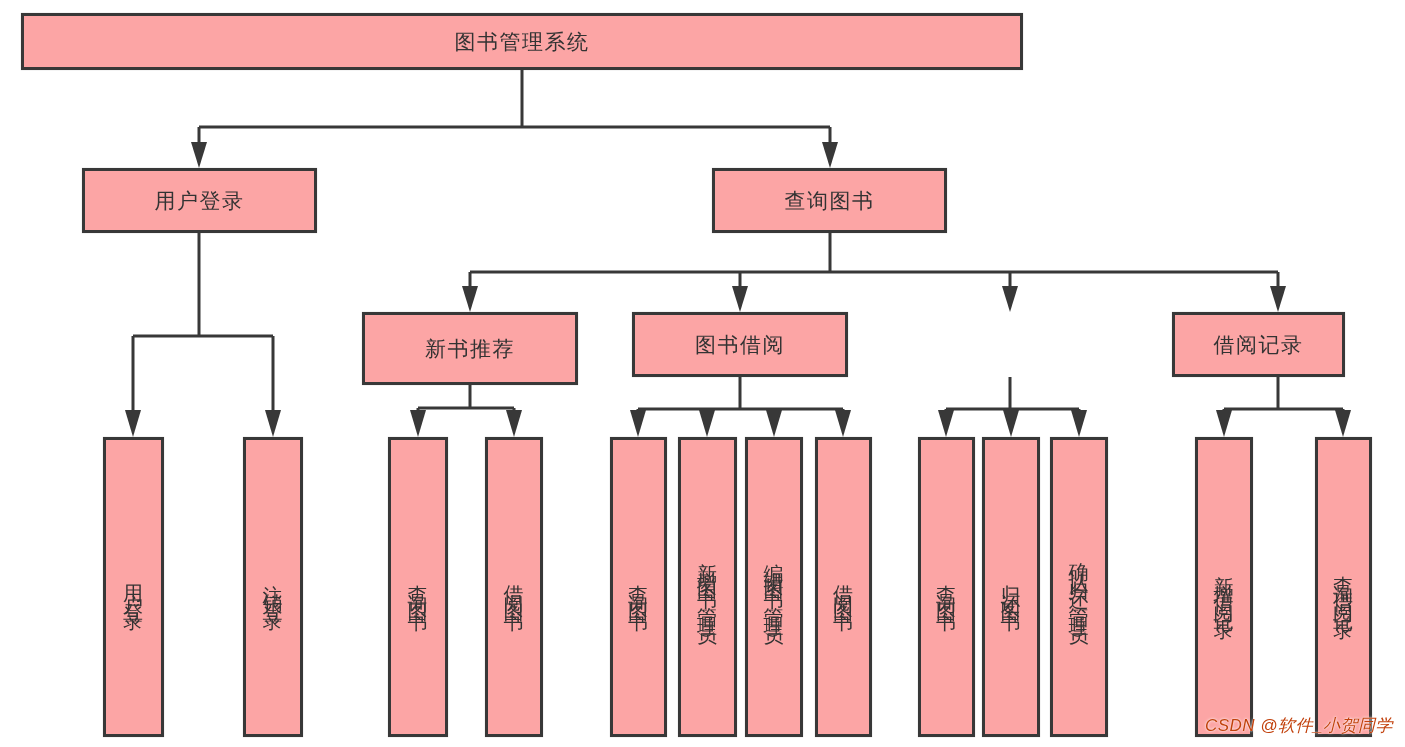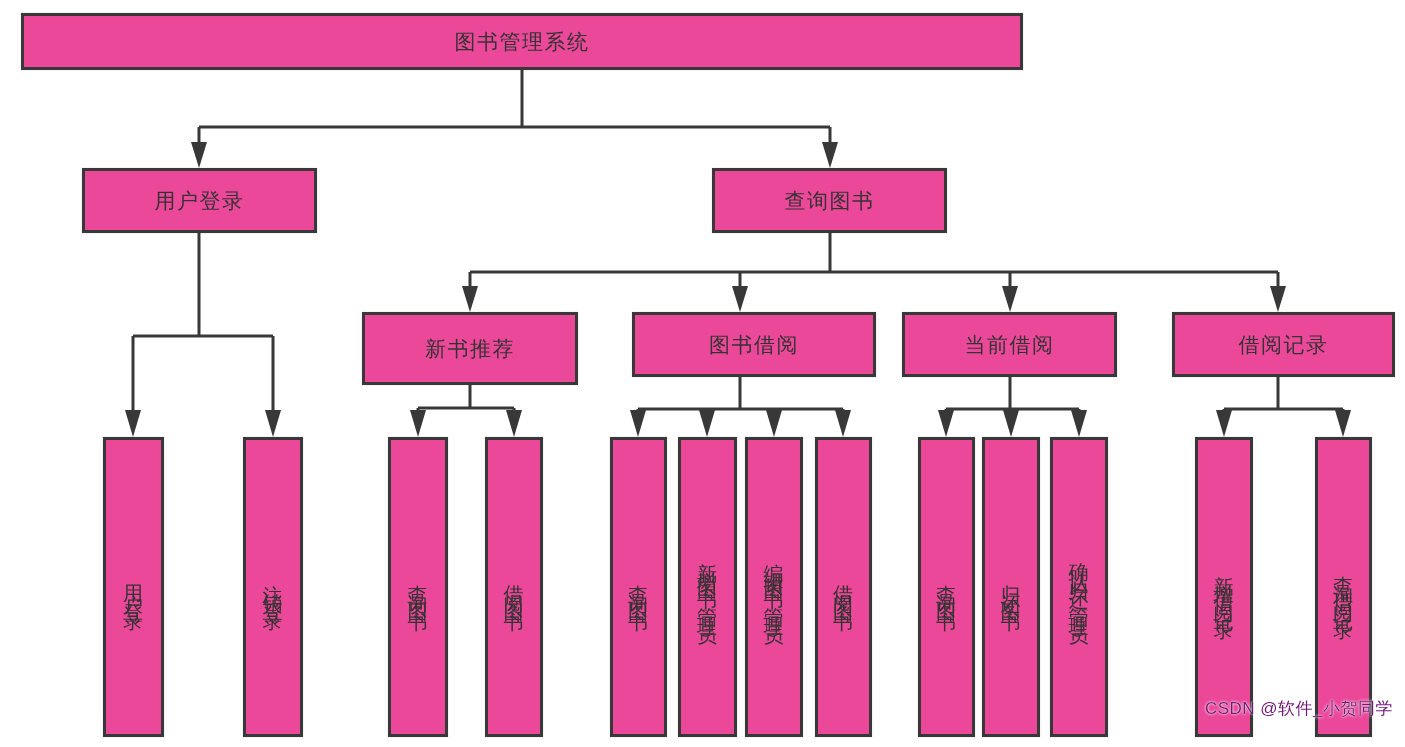--- a/index.html
+++ b/index.html
@@ -8,21 +8,21 @@
     width: 1405px;
     height: 747px;
     background: #ffffff;
     font-family: "Liberation Sans", "DejaVu Sans", sans-serif;
     overflow: hidden;
   }
   #wires { position: absolute; left: 0; top: 0; z-index: 1; }
   .box {
     position: absolute;
     box-sizing: border-box;
-    background: #ec4899;
+    background: #fca5a5;
     border: 3px solid #383838;
     color: #333333;
     display: flex;
     align-items: center;
     justify-content: center;
     z-index: 2;
     box-shadow: 0 0 1px rgba(80,80,80,0.35);
   }
   .hbox {
     font-size: 21px;
@@ -35,47 +35,48 @@
     font-size: 20px;
     line-height: 1;
     letter-spacing: 9px;
     white-space: nowrap;
   }
   
   .n-root { left: 21px;  top: 13px;  width: 1002px; height: 57px; }
   .n-l2a  { left: 82px;  top: 168px; width: 235px;  height: 65px; }
   .n-l2b  { left: 712px; top: 168px; width: 235px;  height: 65px; }
   .n-l3a  { left: 362px; top: 312px; width: 216px;  height: 73px; }
-  .n-l3b  { left: 632px; top: 312px; width: 244px;  height: 65px; }
+  .n-l3b  { left: 632px; top: 312px; width: 216px;  height: 65px; }
   .n-l3c  { left: 902px; top: 312px; width: 215px;  height: 65px; }
-  .n-l3d  { left: 1172px;top: 312px; width: 223px;  height: 65px; }
+  .n-l3d  { left: 1172px;top: 312px; width: 173px;  height: 65px; }
   .leaf   { top: 437px; height: 300px; width: 60px; }
   .n-g1a { left: 103px; width: 61px; }
   .n-g1b { left: 243px; }
   .n-g2a { left: 388px; }
   .n-g2b { left: 485px; width: 58px; }
   .n-g3a { left: 610px; width: 57px; }
   .n-g3b { left: 678px; width: 59px; }
   .n-g3c { left: 745px; width: 58px; }
   .n-g3d { left: 815px; width: 57px; }
   .n-g4a { left: 918px; width: 57px; }
   .n-g4b { left: 982px; width: 58px; }
   .n-g4c { left: 1050px; width: 58px; }
   .n-g5a { left: 1195px; width: 58px; }
   .n-g5b { left: 1315px; width: 57px; }
   #watermark {
     position: absolute;
-    top: 697px;
+    top: 714px;
     right: 12px;
     z-index: 5;
     font-size: 17px;
     letter-spacing: 0.5px;
-    color: #701a75;
+    color: #c2410c;
     text-shadow: 0 0 3px #ffffff, 0 0 1px #ffffff;
     white-space: nowrap;
+    font-style: italic;
   }
 </style>
 </head>
 <body>
 
 <div id="stage">
 
   <svg id="wires" width="1405" height="747" viewBox="0 0 1405 747">
     <g stroke="#383838" stroke-width="3" fill="none">
 
@@ -116,21 +117,20 @@
     </g>
   </svg>
 
   <div class="box hbox n-root">图书管理系统</div>
 
   <div class="box hbox n-l2a">用户登录</div>
   <div class="box hbox n-l2b">查询图书</div>
 
   <div class="box hbox n-l3a">新书推荐</div>
   <div class="box hbox n-l3b">图书借阅</div>
-  <div class="box hbox n-l3c">当前借阅</div>
   <div class="box hbox n-l3d">借阅记录</div>
 
   <div class="box vbox leaf n-g1a">用户登录</div>
   <div class="box vbox leaf n-g1b">注销登录</div>
 
   <div class="box vbox leaf n-g2a">查询图书</div>
   <div class="box vbox leaf n-g2b">借阅图书</div>
 
   <div class="box vbox leaf n-g3a">查询图书</div>
   <div class="box vbox leaf n-g3b">新增图书（管理员）</div>

